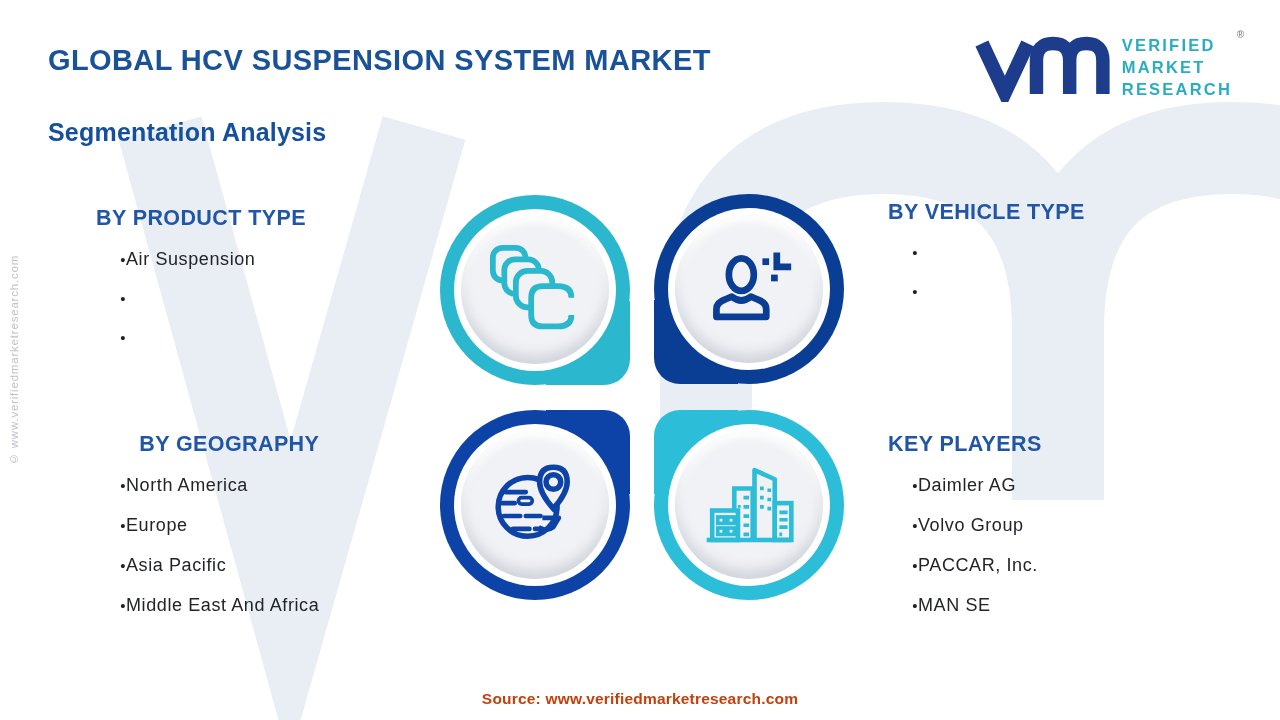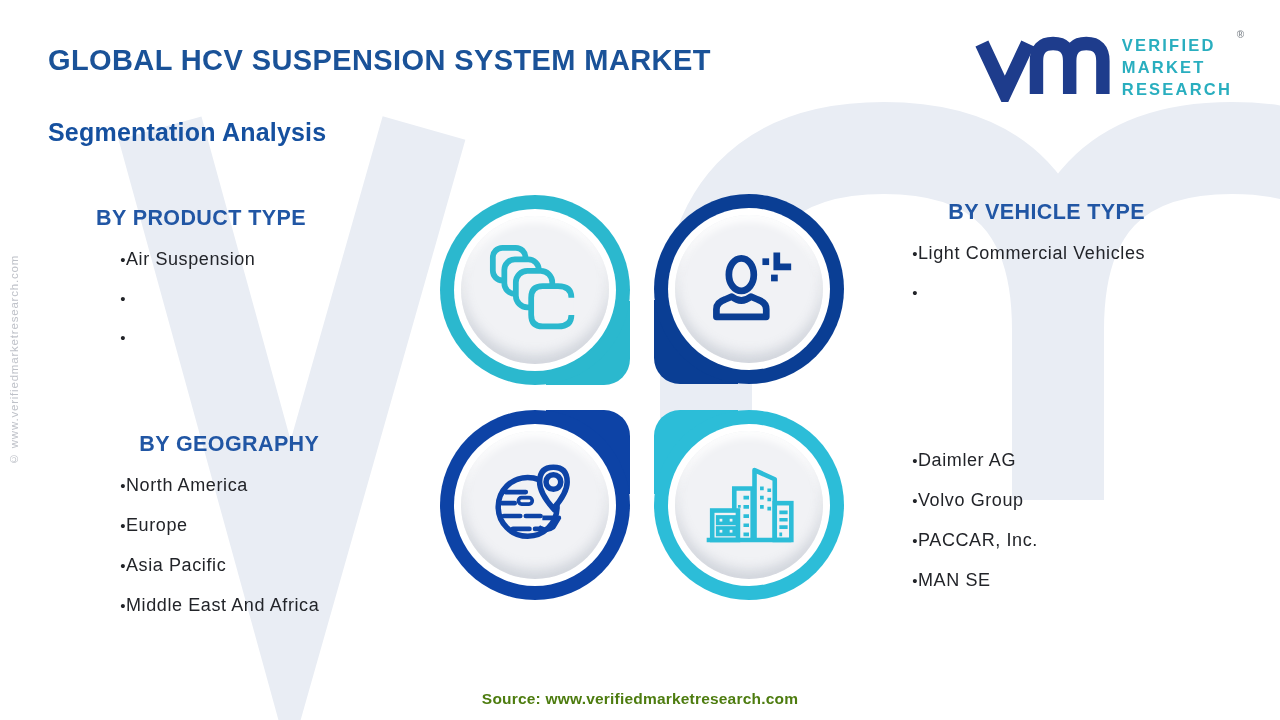--- a/index.html
+++ b/index.html
@@ -65,21 +65,21 @@
     font-size:18px; letter-spacing:.6px; color:var(--text-dark); line-height:22px;
   }
   .section .item .bullet { width:30px; font-size:15px; color:var(--text-dark); }
   .sec-product   { left:96px;  top:206px; }
   .sec-vehicle   { left:888px; top:200px; }
   .sec-geography { left:96px;  top:432px; }
   .sec-players   { left:888px; top:432px; }
   
   .source {
     position:absolute; left:0; right:0; bottom:12px; text-align:center; z-index:2;
-    font-size:15.5px; font-weight:700; color:#4d7c0f; letter-spacing:.2px;
+    font-size:15.5px; font-weight:700; color:#c2410c; letter-spacing:.2px;
   }
 </style>
 </head>
 <body>
 
 <svg class="bg-wm" viewBox="0 0 1280 720">
   <path d="M 160 128 L 290 600 L 424 128" fill="none" stroke="#e9edf4" stroke-width="86"></path>
   <path d="M 706 540 L 706 336 Q 706 148 884 148 Q 1058 148 1058 330 L 1058 500 M 1058 400 L 1058 330 Q 1058 148 1232 148 Q 1406 148 1406 330 L 1406 736" fill="none" stroke="#e9edf4" stroke-width="92"></path>
 </svg>
 
@@ -185,21 +185,20 @@
     </div>
   <div class="item">
       <span class="bullet">•</span>
     </div>
 </div>
 
 <div class="section sec-vehicle">
   <h3>BY VEHICLE TYPE</h3>
   <div class="item">
       <span class="bullet">•</span>
-      <span>Light Commercial Vehicles</span>
     </div>
   <div class="item">
       <span class="bullet">•</span>
     </div>
 </div>
 
 <div class="section sec-geography">
   <h3>BY GEOGRAPHY</h3>
   <div class="item">
       <span class="bullet">•</span>
@@ -213,20 +212,21 @@
       <span class="bullet">•</span>
       <span>Asia Pacific</span>
     </div>
   <div class="item">
       <span class="bullet">•</span>
       <span>Middle East And Africa</span>
     </div>
 </div>
 
 <div class="section sec-players">
+  <h3>KEY PLAYERS</h3>
   <div class="item">
       <span class="bullet">•</span>
       <span>Daimler AG</span>
     </div>
   <div class="item">
       <span class="bullet">•</span>
       <span>Volvo Group</span>
     </div>
   <div class="item">
       <span class="bullet">•</span>

